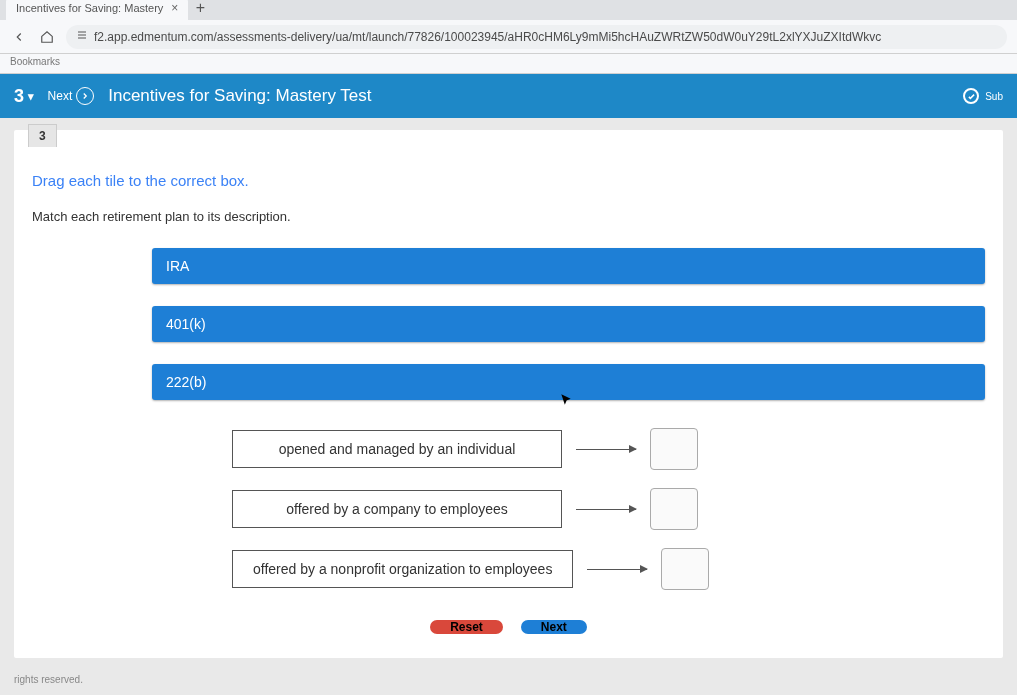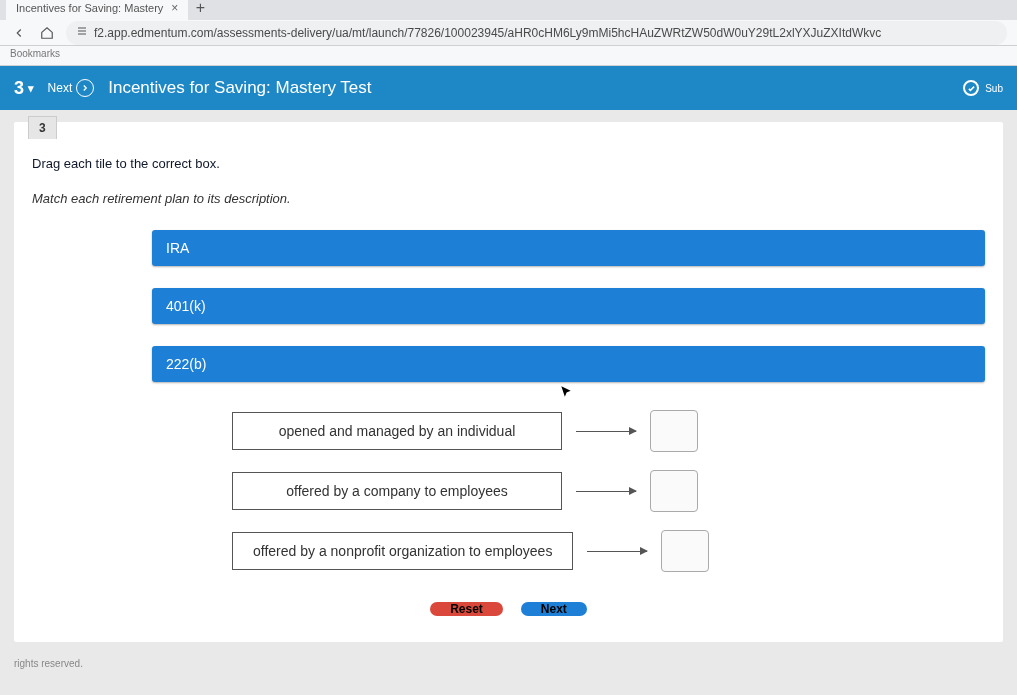--- a/index.html
+++ b/index.html
@@ -3,40 +3,40 @@
 <meta charset="utf-8">
 <style>
   * { box-sizing: border-box; margin: 0; padding: 0; font-family: Arial, Helvetica, sans-serif; }
   body { background: #e9e9e9; width: 1017px; height: 695px; overflow: hidden; }
 
   
   .tabbar { height: 20px; background: #dfe1e4; display: flex; align-items: flex-end; padding-left: 6px; }
   .tab { background: #f7f8fa; border-radius: 6px 6px 0 0; height: 24px; display: flex; align-items: center; padding: 0 10px; font-size: 11px; color: #555; gap: 8px; min-width: 150px; }
   .tab .close { color: #666; font-size: 12px; cursor: pointer; }
   .newtab { width: 24px; height: 24px; display:flex; align-items:center; justify-content:center; font-size:16px; color:#555; }
-  .addrbar { height: 26px; background: #f7f8fa; display:flex; align-items:center; gap:10px; padding: 0 10px; border-bottom:1px solid #d0d0d0; }
+  .addrbar { height: 34px; background: #f7f8fa; display:flex; align-items:center; gap:10px; padding: 0 10px; border-bottom:1px solid #d0d0d0; }
   .addr-icon { width:18px; height:18px; display:flex; align-items:center; justify-content:center; color:#555; }
   .urlbox { flex:1; background:#eef0f2; border-radius: 14px; height:24px; display:flex; align-items:center; padding:0 10px; font-size:12px; color:#4a4a4a; overflow:hidden; white-space:nowrap; }
   .bookmarks { height:20px; background:#f7f8fa; font-size:10px; color:#777; padding:2px 10px; border-bottom:1px solid #d0d0d0; }
 
   
   .bluebar { background:#1e88c7; color:#fff; height:44px; display:flex; align-items:center; padding:0 14px; gap:14px; font-size:15px; }
   .qnum { font-size:18px; font-weight:bold; display:flex; align-items:center; gap:4px;}
   .qnum .chev { font-size:11px; }
   .navwrap { display:flex; align-items:center; gap:4px; font-size:12px; }
   .navbtn { width:18px;height:18px;border-radius:50%;border:1px solid #fff; display:flex;align-items:center;justify-content:center; font-size:12px;}
   .bb-title { flex:1; font-size:17px; }
   .bb-right { display:flex; align-items:center; gap:6px; font-size:10px;}
   .checkcircle{ width:16px;height:16px;border:2px solid #fff;border-radius:50%; display:flex;align-items:center;justify-content:center; font-size:10px;}
 
   
   .card { background:#fff; margin: 12px 14px; border-radius:2px; padding: 10px 18px 24px; min-height: 520px; position:relative; }
   .qtab { position:absolute; top:0; left:14px; transform:translateY(-6px); background:#e6e6e6; border:1px solid #ccc; border-bottom:none; padding:4px 10px; font-size:12px; font-weight:bold; color:#333;}
-  .instr1 { margin-top: 24px; font-size:13px; color:#0f172a; }
-  .instr2 { margin-top: 20px; font-size:13px; color:#333;font-style:italic; }
+  .instr1 { margin-top: 32px; font-size:15px; color:#3b82f6; }
+  .instr2 { margin-top: 20px; font-size:13px; color:#333; }
 
   .tiles { display:flex; gap:22px; margin: 24px 0 28px 120px; flex-direction: column; }
   .tile { background:#1e7fd6; color:#fff; padding:10px 14px; border-radius:3px; font-size:14px; box-shadow:0 1px 2px rgba(0,0,0,.3); cursor:grab; }
 
   .rows { margin-left: 200px; display:flex; flex-direction:column; gap:18px; }
   .row { display:flex; align-items:center; gap:14px; }
   .desc { border:1px solid #555; padding:10px 20px; font-size:14px; color:#333; min-width:330px; text-align:center; background:#fff;}
   .arrow { width:60px; height:1px; background:#555; position:relative; }
   .arrow::after{ content:""; position:absolute; right:-1px; top:-4px; border-left:8px solid #555; border-top:4px solid transparent; border-bottom:4px solid transparent;}
   .drop { width:48px; height:42px; border:1px solid #aaa; border-radius:4px; background:#fafafa; }

